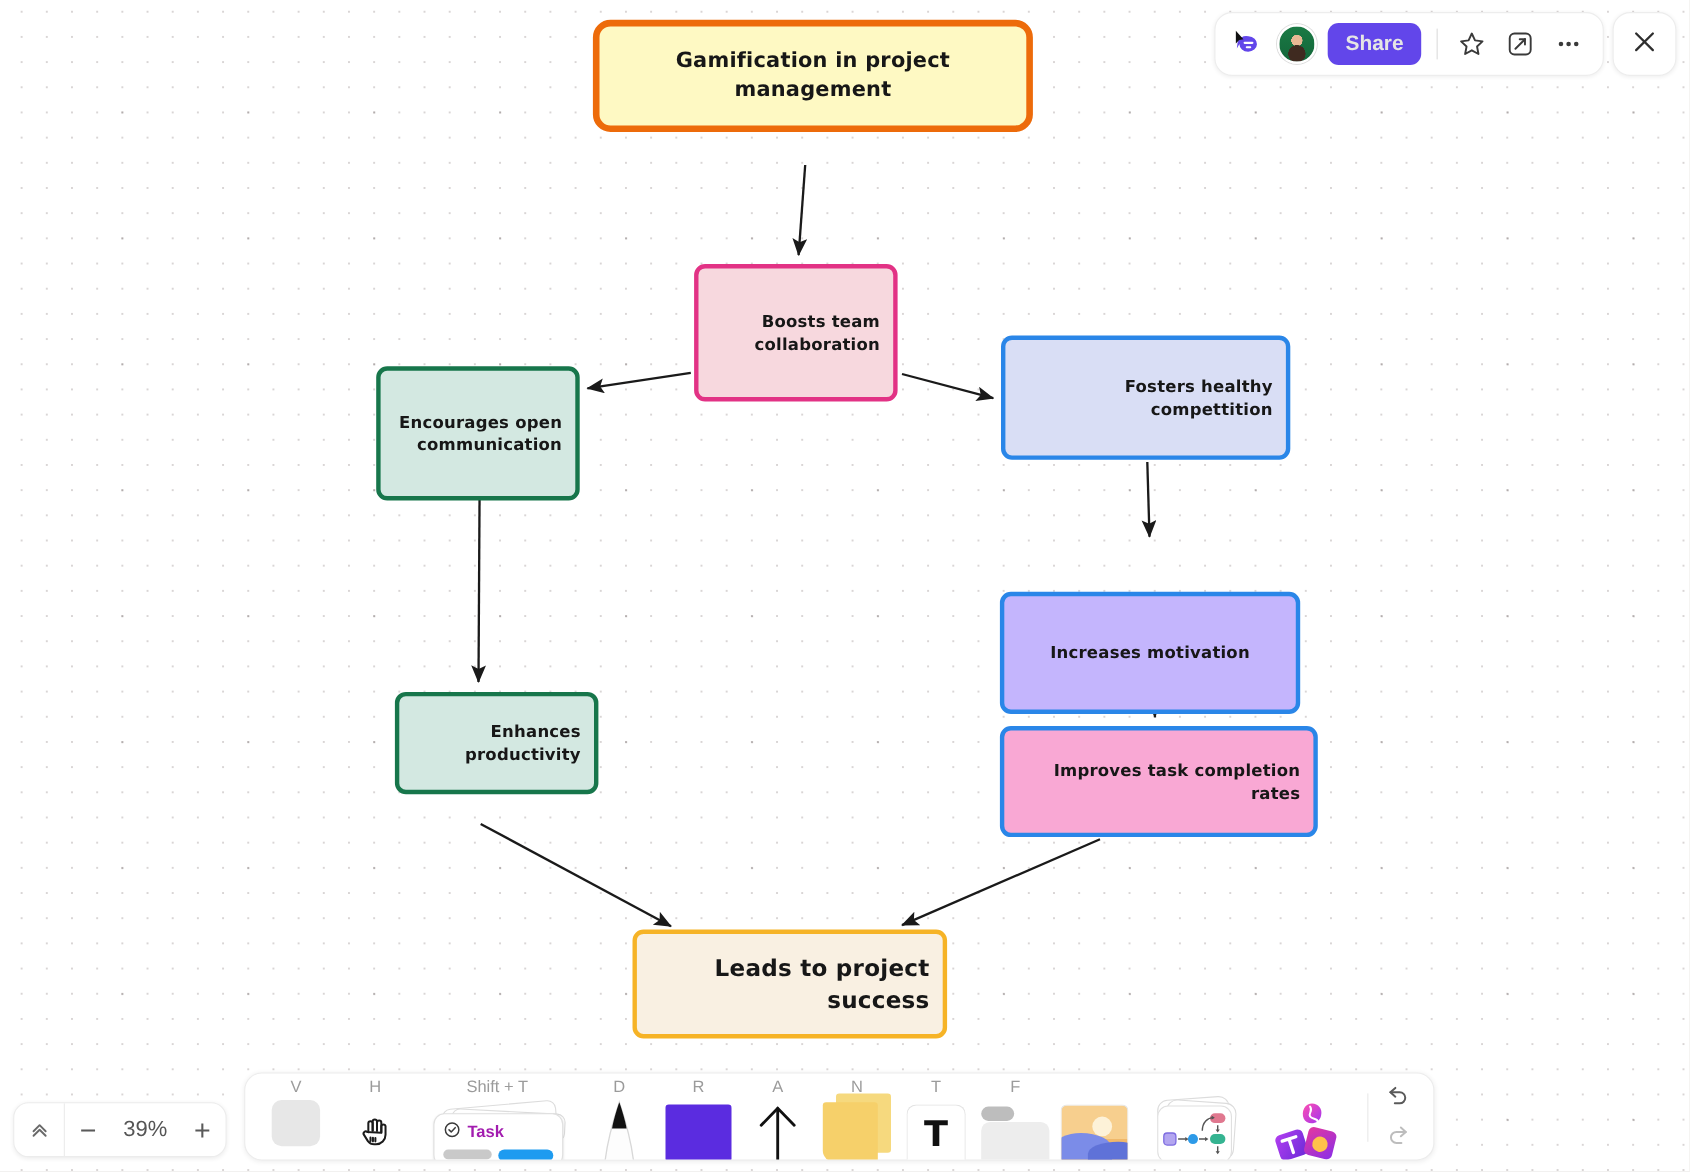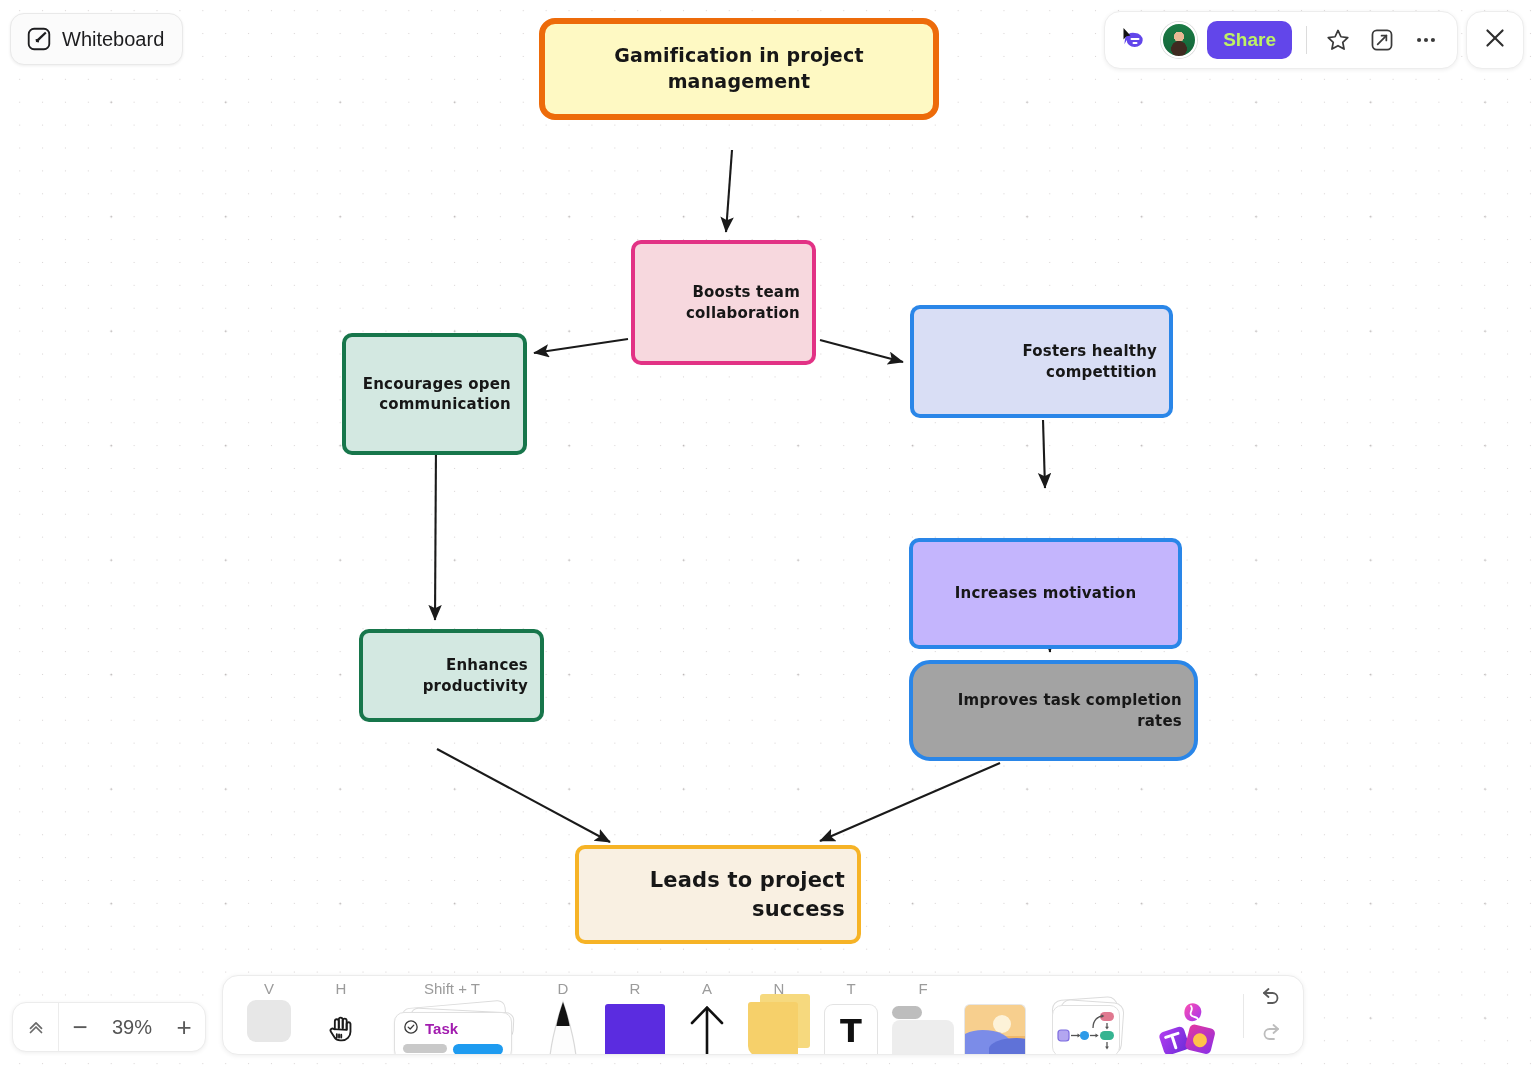--- a/index.html
+++ b/index.html
@@ -70,21 +70,21 @@
   }
   .cursor-badge { position: relative; width: 34px; height: 30px; }
   .avatar {
     width: 36px; height: 36px; border-radius: 50%;
     background: radial-gradient(circle at 50% 78%, #3f2a20 0 26%, transparent 27%),
                 radial-gradient(circle at 50% 40%, #e8b894 0 20%, transparent 21%),
                 linear-gradient(#1a7a44, #13663a);
     border: 2px solid #fff; box-shadow: 0 0 0 1px #dedede; overflow: hidden;
   }
   #share-btn {
-    background: #6246ea; color: #bef264; border: none;
+    background: #6246ea; color: #e5e5e5; border: none;
     font-size: 19px; font-weight: 700;
     padding: 8px 16px; border-radius: 10px; cursor: pointer;
     font-family: "Liberation Sans", sans-serif;
   }
   .tr-div { width: 1px; height: 28px; background: #dcdcdc; margin: 0 4px; }
   .tr-icon { width: 34px; height: 34px; display: flex; align-items: center; justify-content: center; cursor: pointer; }
   #close-btn {
     width: 58px; height: 58px; display: flex; align-items: center; justify-content: center;
     background: #fff; border: 1px solid #ededed; border-radius: 16px;
     box-shadow: 0 1px 4px rgba(0,0,0,0.07); cursor: pointer;
@@ -241,39 +241,29 @@
         </div>
         <div class="node branch" style="left: 910px; top: 305px; width: 263px; height: 113px; border-color: rgb(42, 134, 232); background: rgb(217, 222, 245); font-size: 15px;">
           <span>Fosters healthy compettition</span>
         </div>
         <div class="node branch" style="left: 909px; top: 495px; width: 273px; height: 111px; border-color: rgb(42, 134, 232); background: #c4b5fd; font-size: 15px; margin-top: 43px;">
           <span>Increases motivation</span>
         </div>
         <div class="node branch" style="left: 342px; top: 629px; width: 185px; height: 93px; border-color: rgb(23, 118, 75); background: rgb(211, 232, 225); font-size: 15px; margin-left: 17px;">
           <span>Enhances productivity</span>
         </div>
-        <div class="node branch" style="left: 909px; top: 660px; width: 289px; height: 101px; border-color: rgb(42, 134, 232); background: #a3a3a3; font-size: 15px; border-radius: 21px;">
+        <div class="node branch" style="left: 909px; top: 660px; width: 289px; height: 101px; border-color: rgb(42, 134, 232); background: #f9a8d4; font-size: 15px;">
           <span>Improves task completion rates</span>
         </div>
         <div class="node branch" style="left: 575px; top: 845px; width: 286px; height: 99px; border-color: rgb(246, 179, 38); background: rgb(249, 240, 226); font-size: 21px;">
           <span>Leads to project success</span>
         </div>
       </div>
   </div>
 
-  <div id="wb-pill">
-    <span>
-      <svg class="pen-icon" viewBox="0 0 24 24" fill="none" stroke="#1d1d1f" stroke-width="1.7" stroke-linecap="round" stroke-linejoin="round">
-        <rect x="2.5" y="2.5" width="19" height="19" rx="5"></rect>
-        <path d="M17.6 5.2 L19 6.6 L11.2 14.4 L9 15 L9.6 12.8 Z" fill="#1d1d1f" stroke="none"></path>
-        <path d="M9.6 12.8 L11.2 14.4"></path>
-      </svg>
-    </span>
-    <span class="label">Whiteboard</span>
-  </div>
 
   <div id="topright">
     <div class="tr-bar">
 
       <span class="cursor-badge">
         <svg width="34" height="30" viewBox="0 0 34 30">
           <path d="M18 8 a8 7 0 1 1 -8.3 7 l-2.3 4.2 0.6 -5.2 A8 7 0 0 1 18 8 Z" fill="#6246ea"></path>
           <rect x="13.5" y="13" width="9" height="1.9" rx="0.95" fill="#fff"></rect>
           <rect x="15.5" y="17" width="5" height="1.9" rx="0.95" fill="#fff"></rect>
           <path d="M6.5 3 L6.5 14.5 L9.6 11.3 L13.4 10.6 Z" fill="#111"></path>

